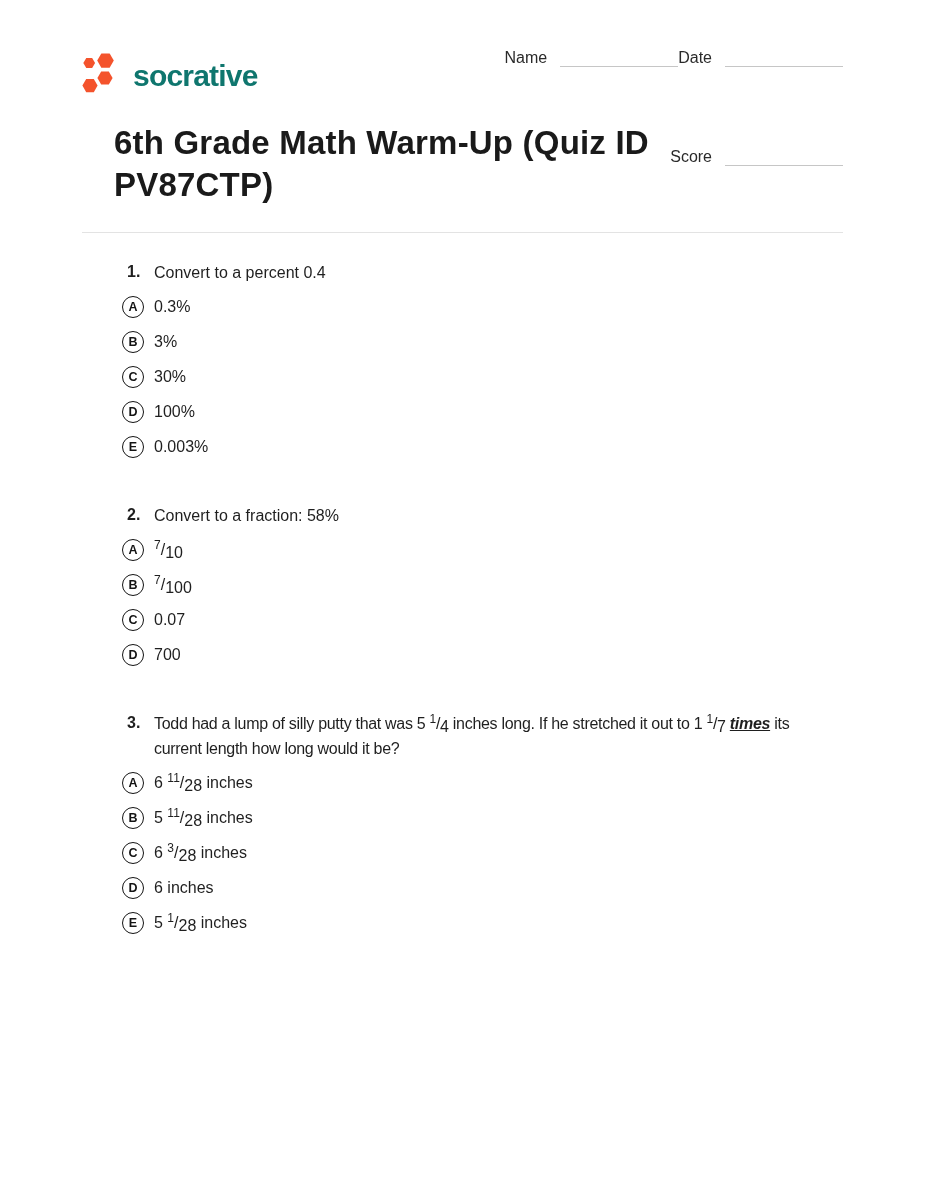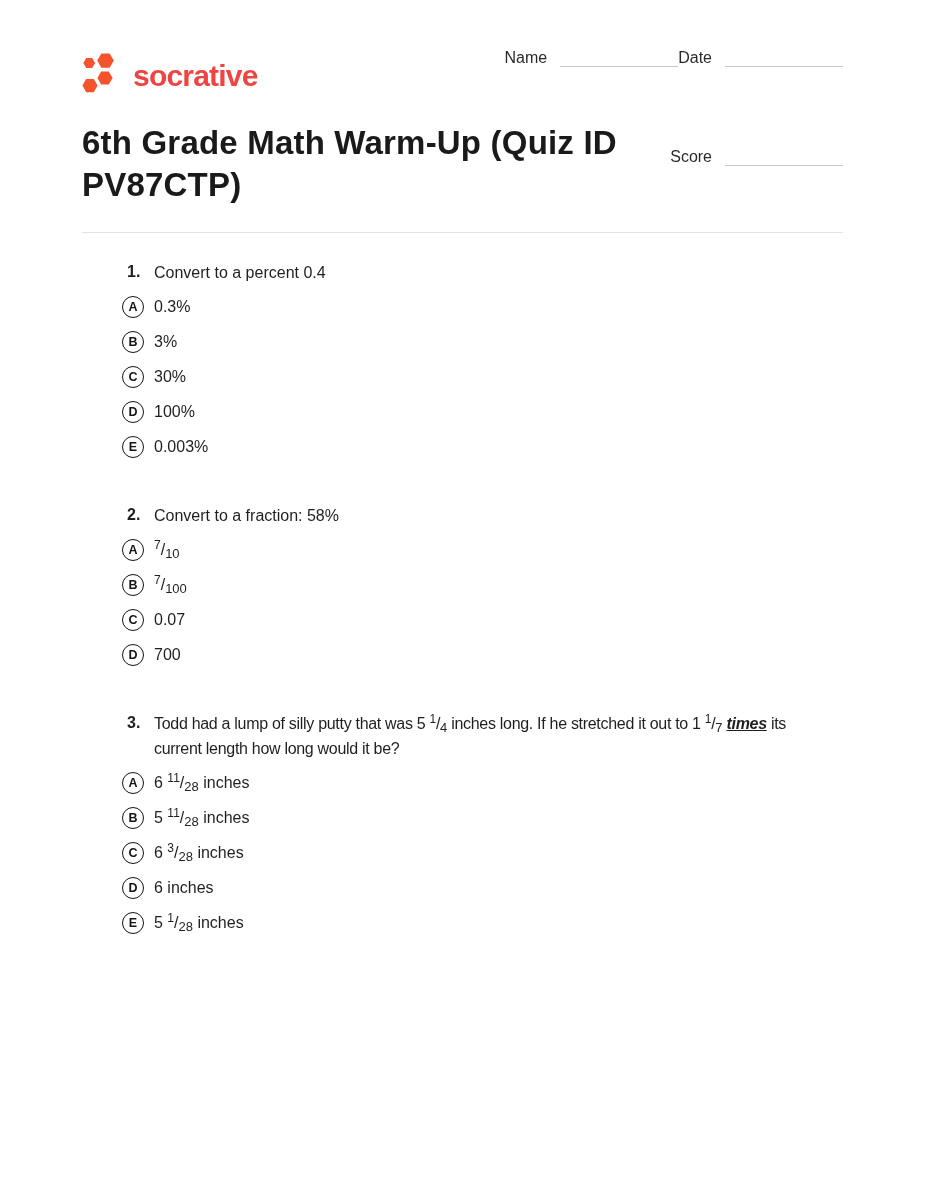--- a/index.html
+++ b/index.html
@@ -12,29 +12,29 @@
     font-family:"Liberation Sans", sans-serif;
     color:#1f1f1f;
     overflow:hidden;
   }
   .content { padding:50px 83px 0 82px; }
 
   
   .header-row { display:flex; justify-content:space-between; align-items:flex-start; }
   .logo { display:flex; align-items:center; gap:11px; margin-top:2px; }
   .logo svg { display:block; }
-  .brand-text { font-size:30px; font-weight:bold; letter-spacing:-0.8px; color:#ef4444; }
+  .brand-text { font-size:30px; font-weight:bold; letter-spacing:-0.8px; color:#0f766e; }
 
   .fields { display:flex; flex-direction:row; align-items:flex-end; }
   .field { display:flex; align-items:flex-end; margin-bottom:7px; }
   .field-label { font-size:16px; color:#2a2a2a; line-height:1; padding-bottom:1px; }
   .field-line { width:118px; height:13px; border-bottom:1.5px solid #c6c6c6; margin-left:13px; }
 
   
-  .title-row { display:flex; justify-content:space-between; align-items:flex-start; margin-top:23px; }
+  .title-row { display:flex; justify-content:space-between; align-items:flex-start; margin-top:23px;margin-left:32px; }
   h1.quiz-title {
     width:585px;
     font-size:33px; line-height:1.28; font-weight:bold;
     color:#1a1a1a; letter-spacing:0.2px;
   }
   .score-field { margin-top:27px; }
 
   .divider { border:none; border-top:1.5px solid #e3e3e3; margin-top:26px; }
 
   
@@ -52,21 +52,21 @@
     width:22px; height:22px; border:1.7px solid #141414; border-radius:50%;
     display:flex; align-items:center; justify-content:center;
     font-weight:bold; font-size:12.5px; color:#141414;
   }
   .opt-text { margin-left:10px; font-size:16px; color:#1f1f1f; }
 
   
   .frac { white-space:nowrap; }
   .fr-n { font-size:12px; position:relative; top:-6px; }
   .fr-s { font-size:16px; }
-  .fr-d { font-size:13px; position:relative; top:3px; }
+  .fr-d { font-size:16px; position:relative; top:3px; }
 
   .emph { font-weight:bold; font-style:italic; text-decoration:underline;margin-top:8px; }
 </style>
 </head>
 <body>
 
 <div class="page">
   <div class="content">
 
     <div class="header-row">

